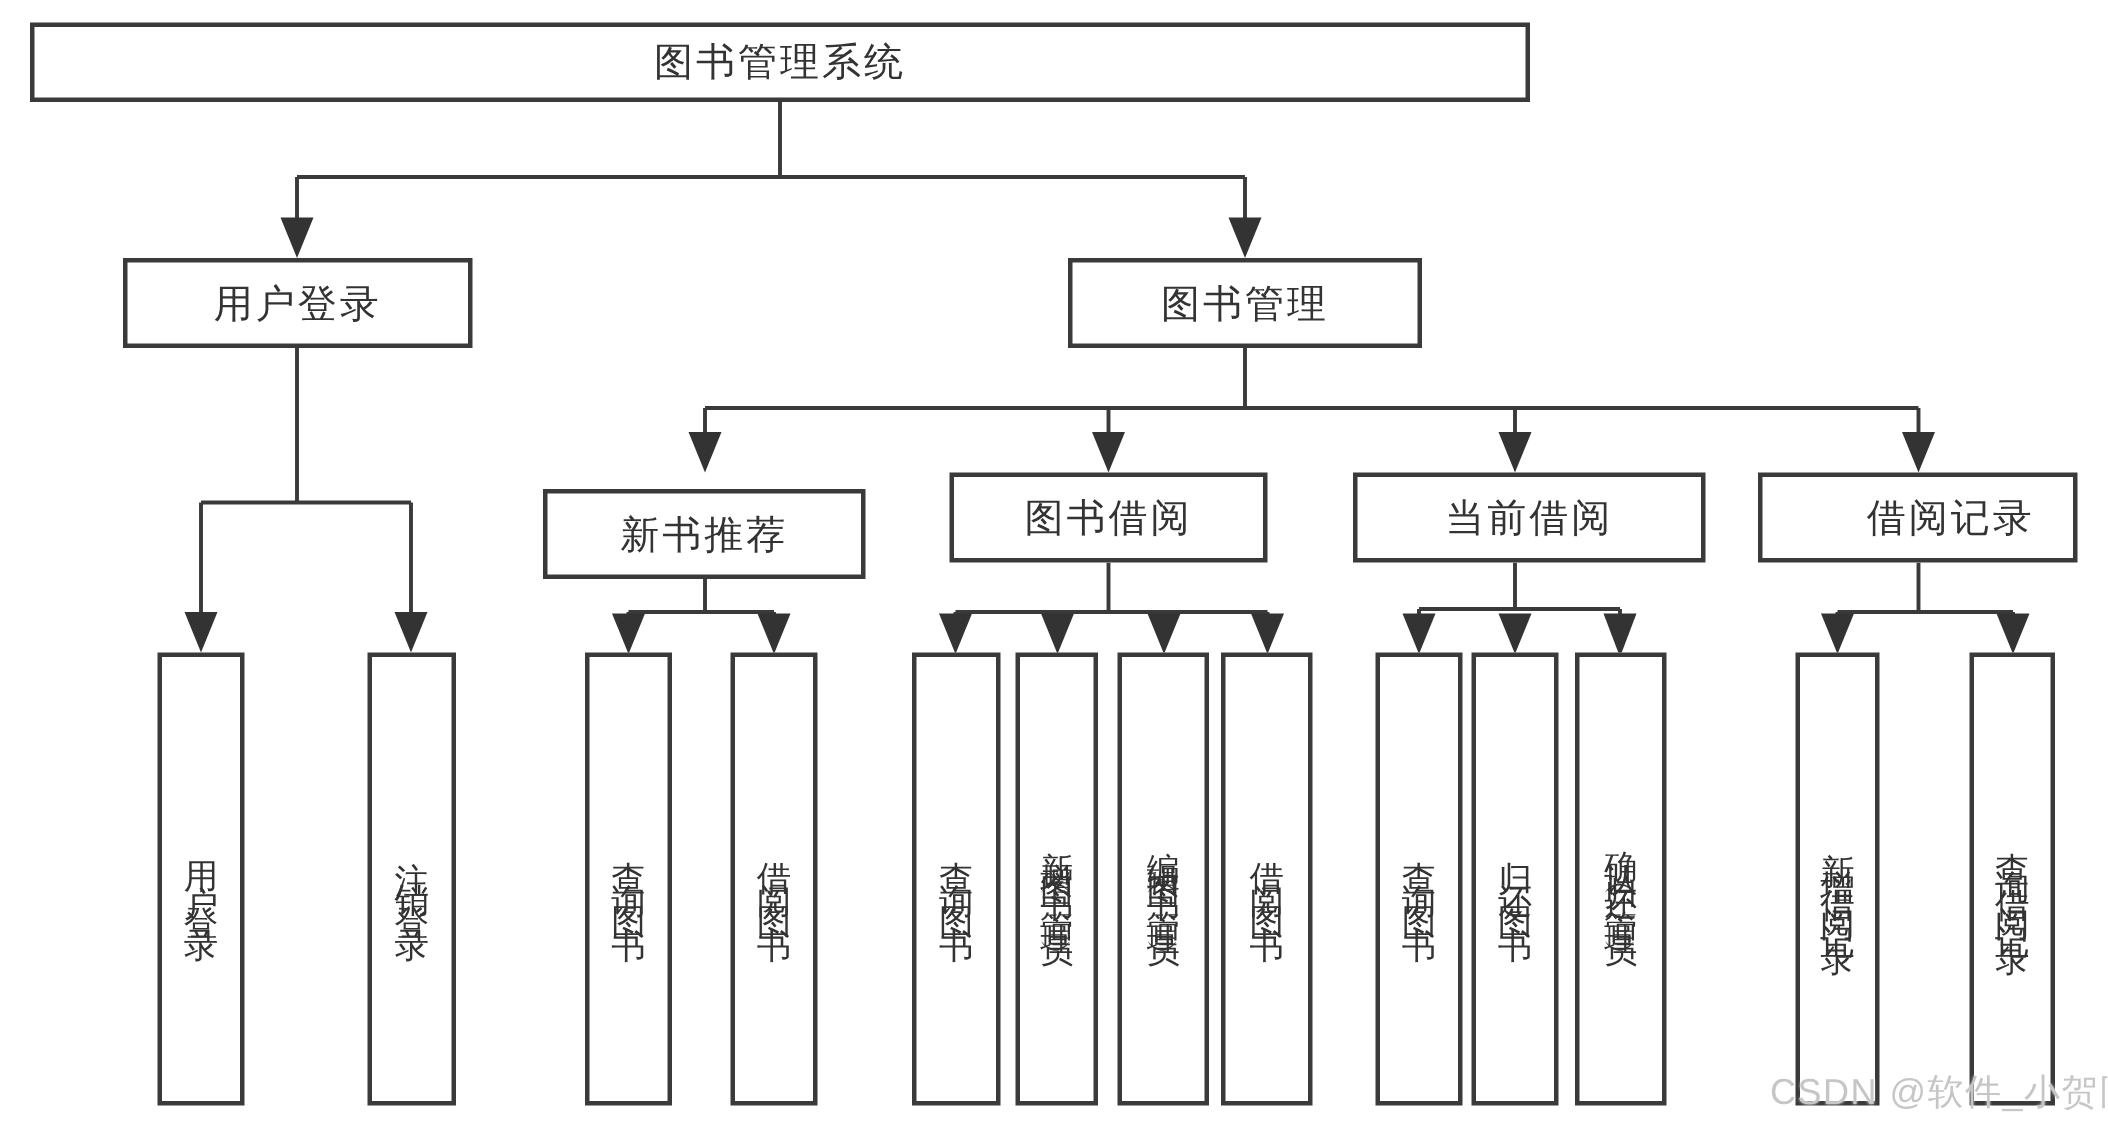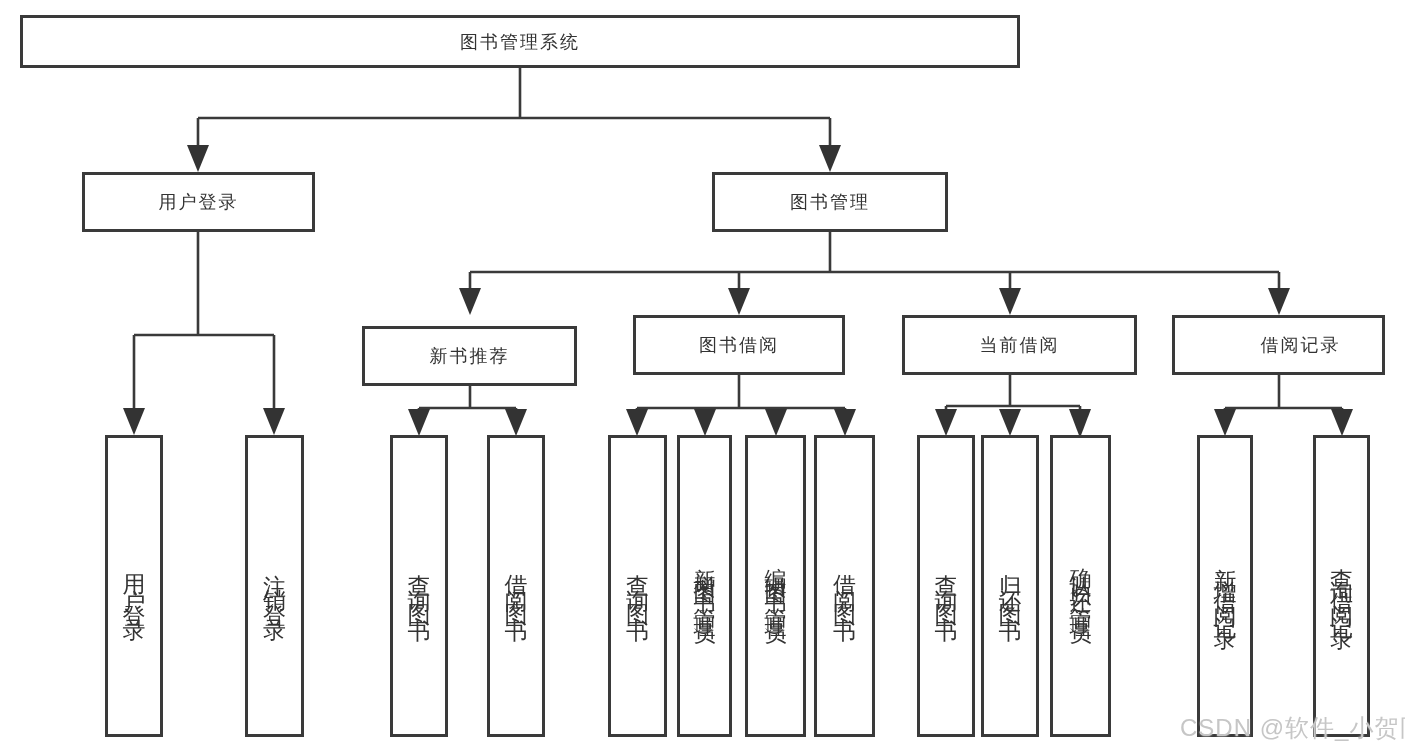--- a/index.html
+++ b/index.html
@@ -19,21 +19,21 @@
     z-index: 1;
   }
   .hbox {
     position: absolute;
     box-sizing: border-box;
     border: 3px solid #3a3a3a;
     background: #ffffff;
     display: flex;
     align-items: center;
     justify-content: center;
-    font-size: 18px;
+    font-size: 26px;
     letter-spacing: 2px;
     z-index: 2;
   }
   .vbox {
     position: absolute;
     top: 435px;
     height: 302px;
     box-sizing: border-box;
     border: 3px solid #3a3a3a;
     background: #ffffff;

